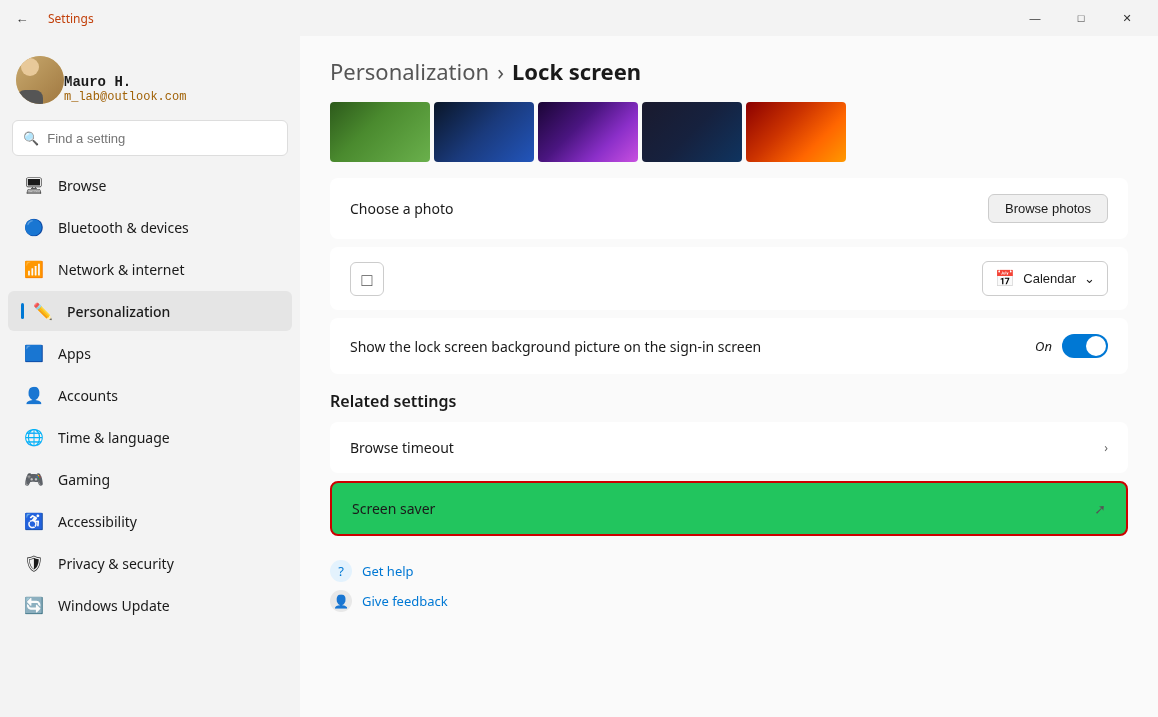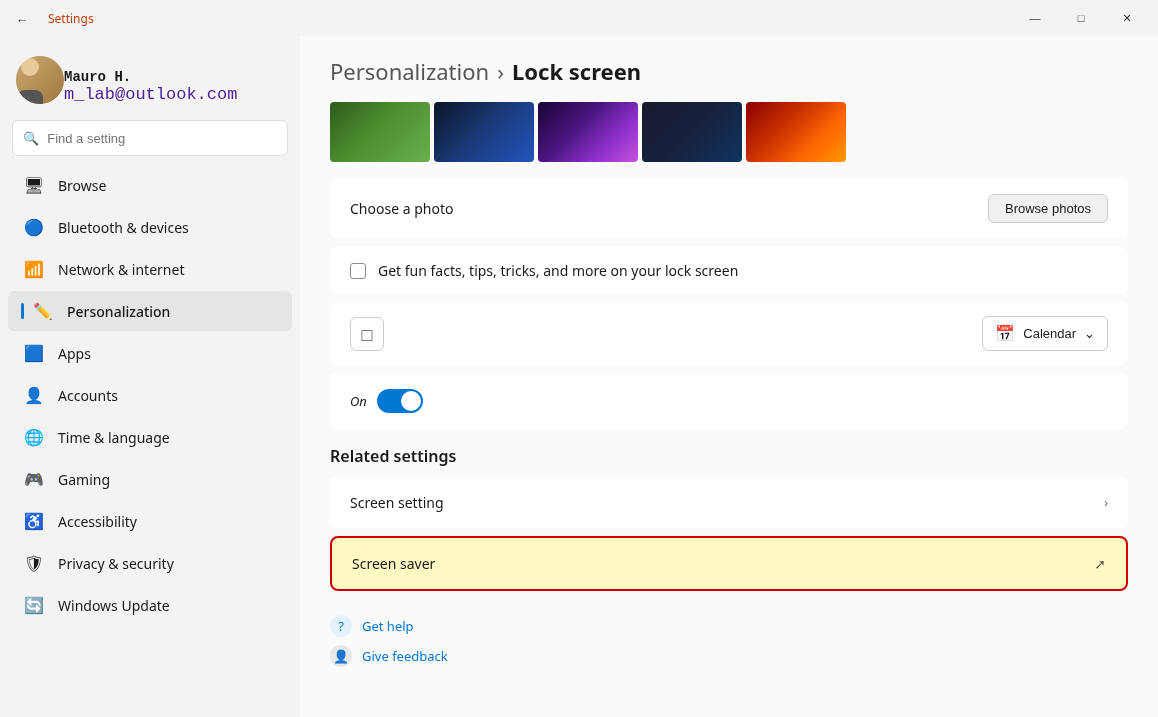--- a/index.html
+++ b/index.html
@@ -118,22 +118,22 @@
       bottom: 0;
       left: 1px;
     }
     .user-info {}
     .user-name {
       font-size: 14px;
       font-weight: 600;
       color: #1a1a1a;
     }
     .user-email {
-      font-size: 17px;
-      color: #4c1d95;
+      font-size: 12px;
+      color: #a16207;
     }
     .search-box {
       margin: 0 12px 8px 12px;
       display: flex;
       align-items: center;
       background: white;
       border: 1px solid #ddd;
       border-radius: 6px;
       padding: 0 10px;
       height: 36px;
@@ -380,21 +380,21 @@
     }
     .related-row-label {
       font-size: 14px;
       color: #1a1a1a;
     }
     .chevron-right {
       color: #666;
       font-size: 12px;
     }
     .screen-saver-row {
-      background: #fef9c3;
+      background: #22c55e;
       border-radius: 8px;
       border: 2px solid #cc0000;
       padding: 16px 20px;
       margin-bottom: 8px;
       display: flex;
       align-items: center;
       justify-content: space-between;
       cursor: pointer;
     }
     .external-icon {
@@ -525,49 +525,46 @@
         <div class="wallpaper-thumb wt-purple"></div>
         <div class="wallpaper-thumb wt-dark"></div>
         <div class="wallpaper-thumb wt-orange"></div>
       </div>
 
       <div class="settings-row">
         <span class="settings-row-label">Choose a photo</span>
         <button class="browse-btn">Browse photos</button>
       </div>
 
-      <div class="checkbox-row">
-        <div class="checkbox"></div>
-        <span class="settings-row-label">Get fun facts, tips, tricks, and more on your lock screen</span>
-      </div>
 
       <div class="lock-status-row">
         <div class="lock-status-left">
           <div class="lock-icon-box">□</div>
         </div>
         <button class="dropdown-btn">
           <span class="cal-icon">📅</span>
           <span>Calendar</span>
           <span>⌄</span>
         </button>
       </div>
 
       <div class="toggle-row">
+        <span class="settings-row-label">Show the lock screen background picture on the sign-in screen</span>
         <div class="toggle-right">
           <span class="toggle-label-text">On</span>
           <div class="toggle">
             <div class="toggle-knob"></div>
           </div>
         </div>
       </div>
 
       <div>
         <div class="related-settings-title">Related settings</div>
         <div class="related-row">
-          <span class="related-row-label">Screen setting</span>
+          <span class="related-row-label">Browse timeout</span>
           <span class="chevron-right">›</span>
         </div>
         <div class="screen-saver-row">
           <span class="related-row-label">Screen saver</span>
           <span class="external-icon">➚</span>
         </div>
       </div>
 
       <div class="help-section">
         <a class="help-link">

